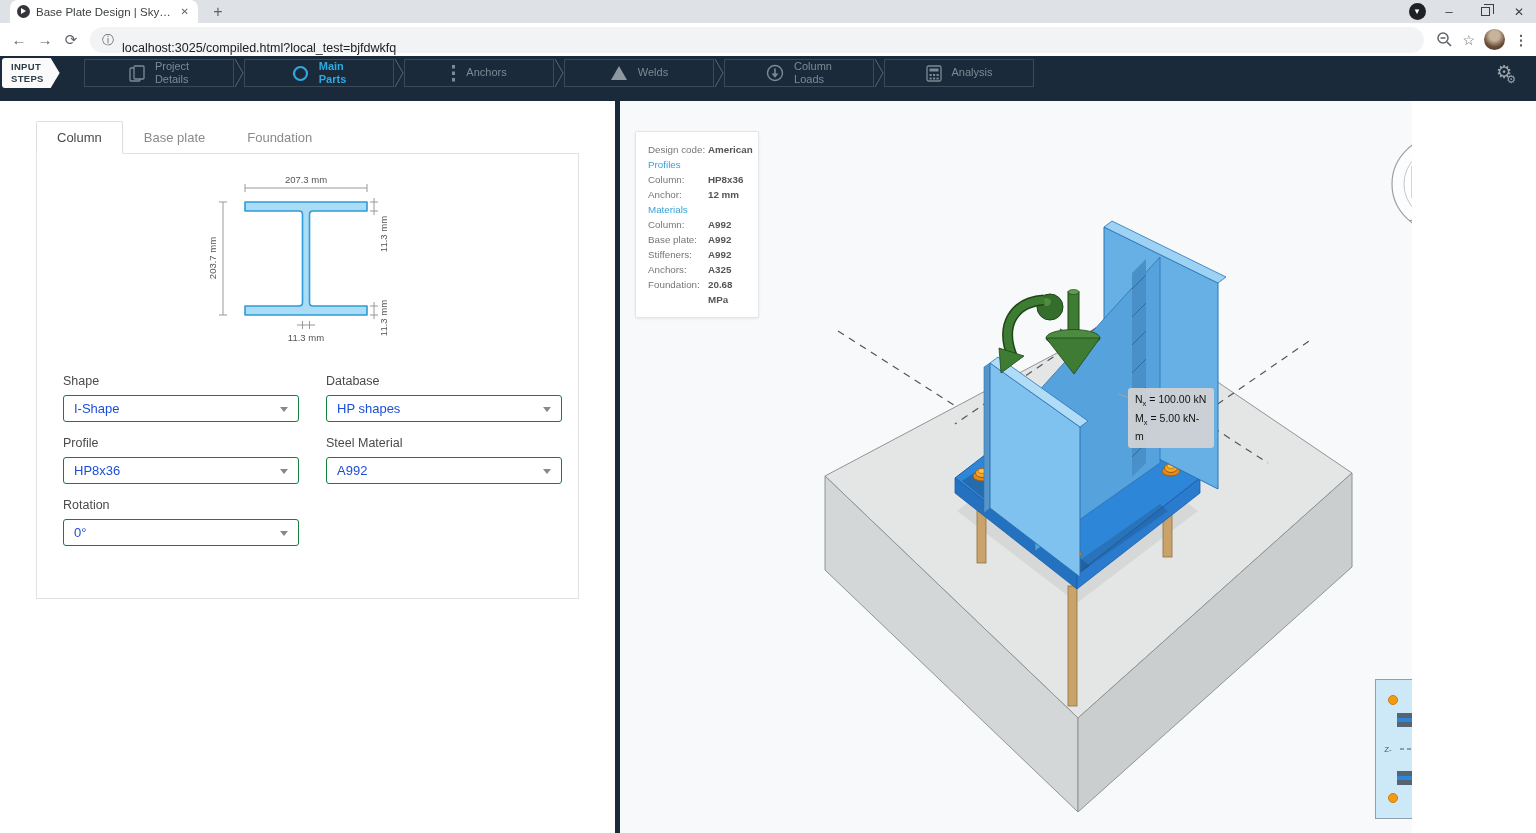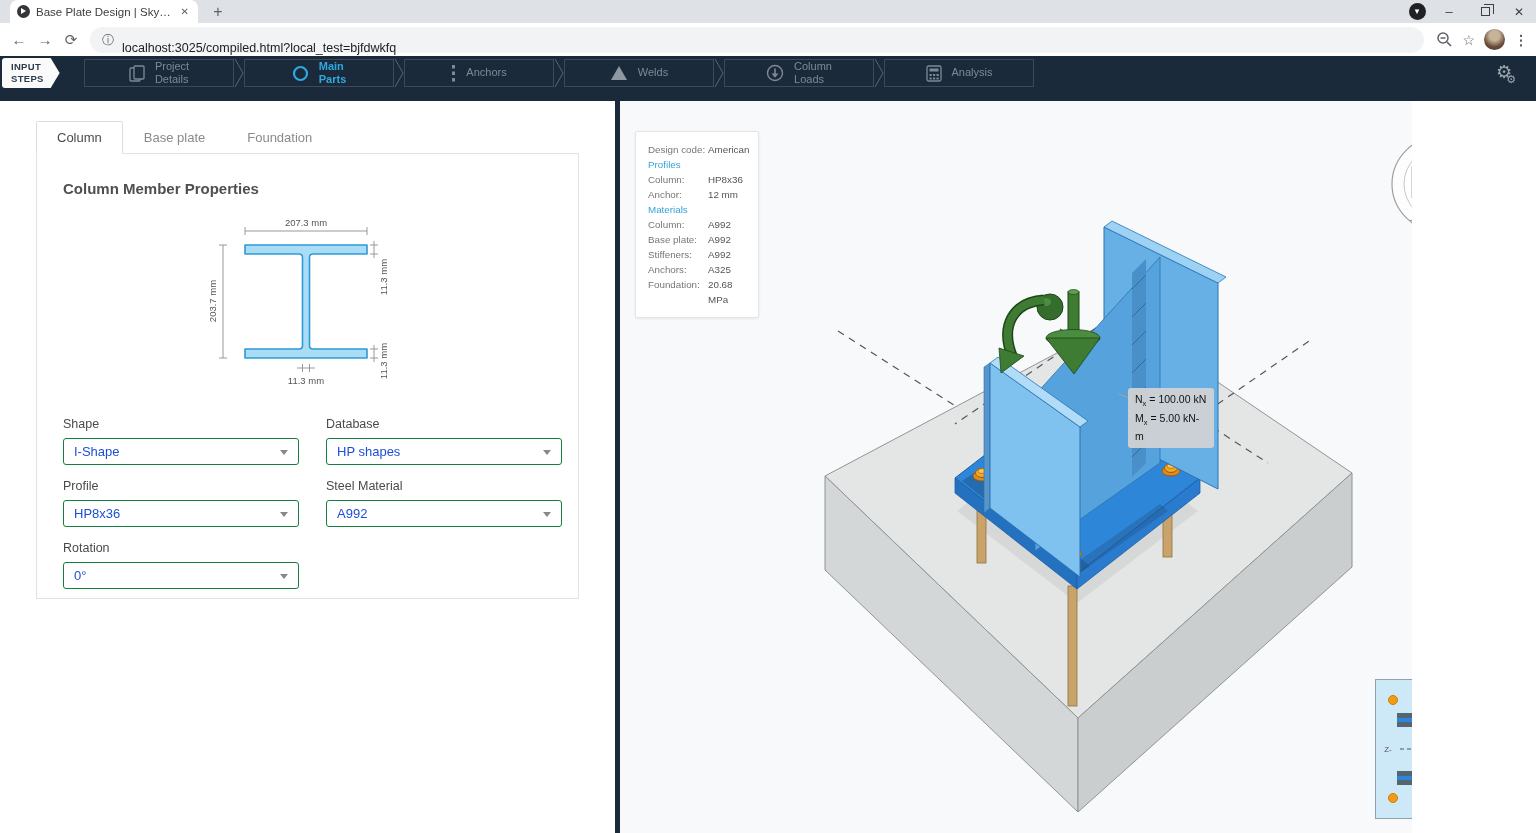--- a/index.html
+++ b/index.html
@@ -65,21 +65,21 @@
   .flabel { font-size:12.5px; color:#4a4a4a; margin:14px 0 7px; }
   .select { position:relative; height:27px; border:1px solid #15803d; border-radius:3px; background:#fff; line-height:25px; padding:0 24px 0 10px; font-size:13px; color:#1d4ed8; }
   .select::after { content:""; position:absolute; right:10px; top:11px; border:4px solid transparent; border-top:5px solid #888; }
   .hscroll { position:absolute; bottom:0; left:0; width:615px; height:5px; background:#dcdcdc; }
   .hscroll-gap { position:absolute; left:205px; width:32px; height:5px; background:#f6f6f6; }
 
   
   .summary { position:absolute; left:15px; top:30px; width:124px; background:#fff; border:1px solid #e3e6e9; box-shadow:0 1px 3px rgba(0,0,0,.07); padding:10px 12px; border-radius:2px; }
   .srow { display:flex; font-size:9.8px; color:#777; line-height:15px; }
   .srow .sl { width:60px; flex:none; }
-  .srow .sv { color:#555; }
+  .srow .sv { color:#555;font-weight:bold; }
   .srow.section { color:#3aa2d8; }
 
   .tooltip { position:absolute; left:508px; top:287px; width:86px; background:rgba(208,210,212,.95); border-radius:3px; padding:3px 7px; font-size:10.5px; color:#111; line-height:1.55; }
   .tooltip::before { content:""; position:absolute; left:-10px; top:7px; width:10px; height:1px; background:#9aa4aa; transform:rotate(20deg); }
   .tooltip .val { margin-left:3px; }
   .tooltip sub { font-size:7.5px; }
 
   .compass { position:absolute; left:770px; top:33px; }
   .scene { position:absolute; left:0; top:0; }
   .inset { position:absolute; left:755px; top:578px; width:137px; height:140px; background:#cde9f7; border:1px solid #90a0ac; }
@@ -220,21 +220,20 @@
   <div class="content">
 
     <div class="left-panel">
       <div class="tabs-wrap">
         <div class="ltabs">
           <div class="ltab active">Column</div>
           <div class="ltab">Base plate</div>
           <div class="ltab">Foundation</div>
         </div>
         <div class="tab-card">
-          <div class="card-head">Column Member Properties</div>
 
           <svg class="beam-svg" width="230" height="178" viewBox="0 0 230 178">
             <path d="M52,34 H174 V43 H120 Q116.5,43 116.5,46.5 V134.5 Q116.5,138 120,138 H174 V147 H52 V138 H106 Q109.5,138 109.5,134.5 V46.5 Q109.5,43 106,43 H52 Z" fill="#aadcf6" stroke="#2e9bd6" stroke-width="1.6" stroke-linejoin="round"></path>
 
             <line x1="52" y1="20" x2="174" y2="20" stroke="#999" stroke-width="1"></line>
             <line x1="52" y1="16" x2="52" y2="24" stroke="#999"></line>
               <line x1="174" y1="16" x2="174" y2="24" stroke="#999"></line>
             <text x="113" y="15" text-anchor="middle" font-size="9.5" fill="#555">207.3 mm</text>
 
             <line x1="30" y1="34" x2="30" y2="147" stroke="#999" stroke-width="1"></line>

